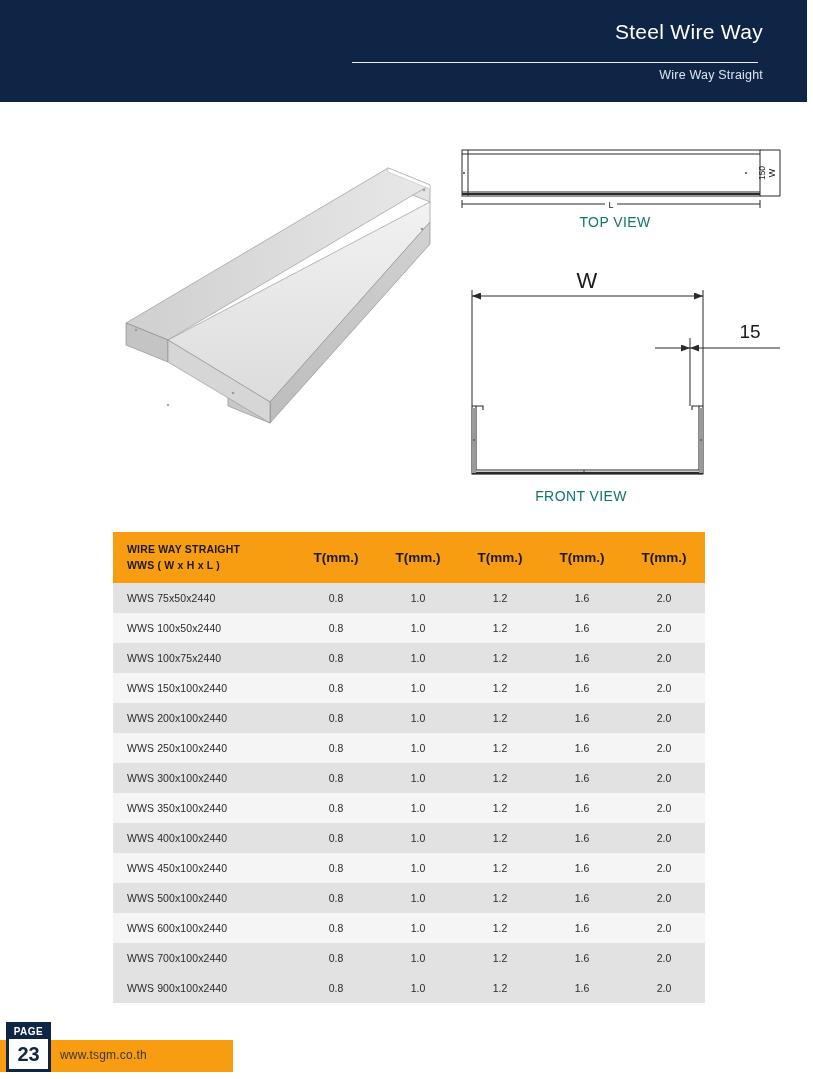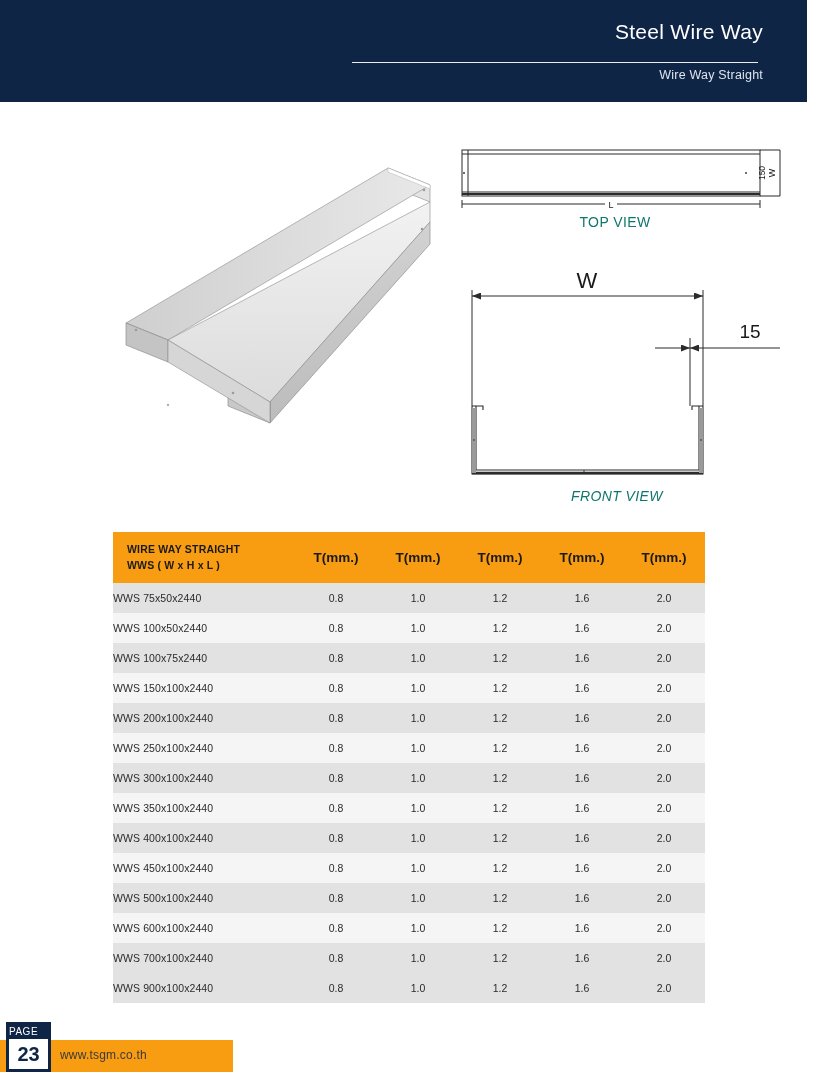--- a/index.html
+++ b/index.html
@@ -44,21 +44,21 @@
     position:absolute; left:450px; top:258px; width:350px; height:252px;
   }
   .drawing-top svg, .drawing-front svg { display:block; width:100%; height:100%; }
 
   .view-caption {
     position:absolute; text-align:center;
     font-size:14px; color:#0f766e; letter-spacing:0.4px;
     white-space:nowrap;
   }
   .cap-top  { left:450px; top:214px; width:330px; }
-  .cap-front{ left:472px; top:488px; width:290px;font-style:italic; }
+  .cap-front{ left:436px; top:488px; width:290px; }
 
   
   .spec-table {
     position:absolute; left:113px; top:532px;
     width:592px;
     border-collapse:collapse;
     table-layout:fixed;
   }
   .spec-table thead th {
     background:#f89c12;
@@ -76,21 +76,21 @@
     letter-spacing:0.2px;
   }
   .spec-table thead th.col-t { text-align:center; }
   .spec-table tbody td {
     height:30px;
     font-size:10.5px;
     color:#2b2b2b;
     vertical-align:middle;
   }
   .spec-table tbody td.c-name {
-    text-align:left; letter-spacing:0.1px;
+    text-align:left; padding-left:14px; letter-spacing:0.1px;
   }
   .spec-table tbody td.c-val { text-align:center; }
   .spec-table tbody tr.odd  td { background:#e2e2e2; }
   .spec-table tbody tr.even td { background:#f5f5f5; }
 
   
   .footer-bar {
     position:absolute; left:0px; top:1040px; width:233px; height:32px;
     background:#f89c12;
   }
@@ -100,22 +100,22 @@
     white-space:nowrap;
   }
   .page-badge {
     position:absolute; left:6px; top:1022px;
     width:45px; height:50px;
     background:#0f2545;
     padding:3px;
   }
   .page-badge-label {
     height:14px; line-height:14px;
-    color:#ffffff;
-    font-size:10px; font-weight:normal; letter-spacing:0.5px;
+    text-align:center; color:#ffffff;
+    font-size:10px; font-weight:bold; letter-spacing:0.5px;
   }
   .page-badge-number {
     height:30px; line-height:30px;
     background:#ffffff; color:#0f2545;
     text-align:center; font-size:20px; font-weight:bold;
   }
 </style>
 </head>
 <body>
 

